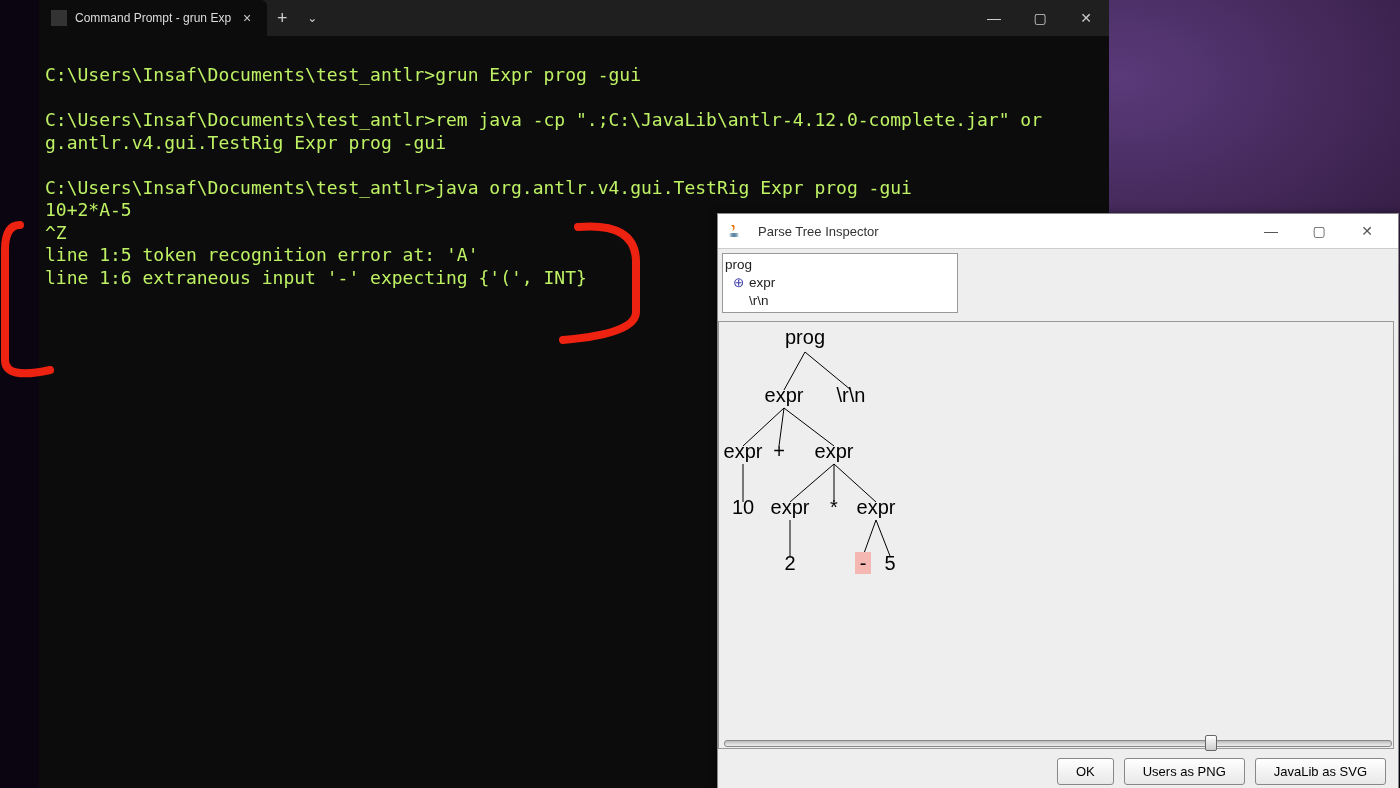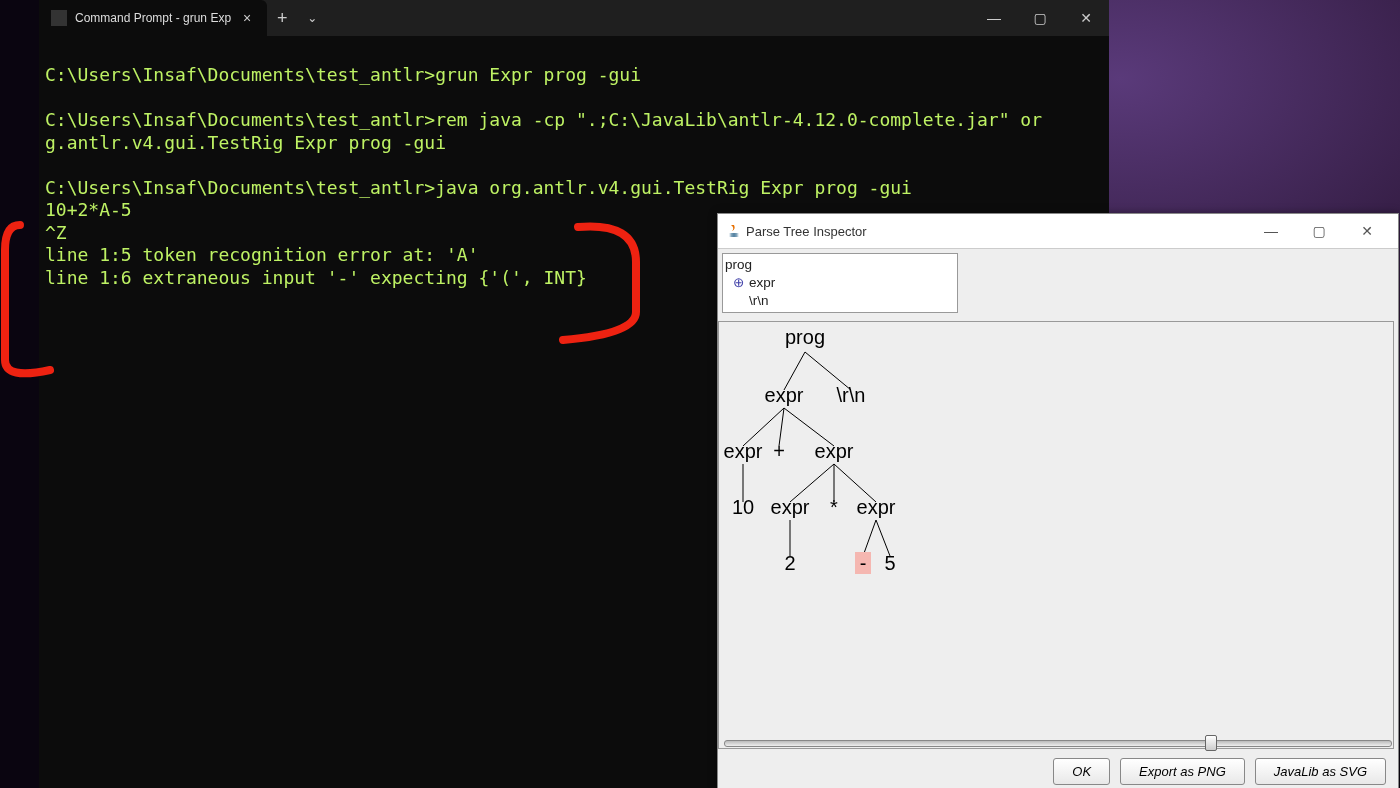--- a/index.html
+++ b/index.html
@@ -16,32 +16,32 @@
 .tab .tclose{color:#ccc;font-size:14px;padding:0 4px;cursor:pointer;}
 .newtab{color:#ccc;font-size:18px;width:30px;display:flex;align-items:center;justify-content:center;cursor:pointer;}
 .tabdrop{color:#ccc;font-size:12px;width:30px;display:flex;align-items:center;justify-content:center;cursor:pointer;}
 .winbtns{margin-left:auto;display:flex;}
 .winbtn{width:46px;display:flex;align-items:center;justify-content:center;color:#ccc;font-size:14px;cursor:pointer;}
 .term-body{padding:28px 6px 6px 6px;color:#bef264;font-family:Consolas,monospace;font-size:18px;line-height:22.5px;white-space:pre;}
 
 .annot{position:absolute;pointer-events:none;}
 
 .insp{position:absolute;left:717px;top:213px;width:680px;height:575px;background:#eee;border:1px solid #888;box-shadow:0 0 8px rgba(0,0,0,.4);}
-.insp-title{height:34px;background:#fff;border-bottom:1px solid #ccc;display:flex;align-items:center;padding:0 8px;gap:4px;}
+.insp-title{height:34px;background:#fff;border-bottom:1px solid #ccc;display:flex;align-items:center;padding:0 8px;gap:16px;}
 .java-icon{width:16px;height:16px;display:inline-flex;align-items:center;justify-content:center;}
 .insp-title .ttl{font-size:13px;color:#333;}
 .insp-title .wb{margin-left:auto;display:flex;gap:2px;}
 .insp-title .wbtn{width:46px;height:30px;display:flex;align-items:center;justify-content:center;color:#555;font-size:14px;cursor:pointer;}
 .insp-body{display:flex;height:504px;flex-direction:column;}
 .tree-pane{width:230px;background:#fff;border:1px solid #999;margin:4px;overflow:auto;font-size:13.5px;line-height:18px;color:#222;padding:2px;}
 .tnode{display:flex;align-items:center;gap:4px;}
 .tnode .exp{width:12px;color:#44a;cursor:pointer;}
 .viz-pane{flex:1;background:#eee;border:1px solid #999;margin:4px 4px 4px 0;position:relative;overflow:hidden;}
 .insp-foot{height:36px;display:flex;align-items:center;justify-content:flex-end;gap:10px;padding:0 12px;background:#eee;}
-.ibtn{background:linear-gradient(#fff,#e8e8e8);border:1px solid #888;border-radius:3px;padding:5px 18px;font-size:13px;cursor:pointer;font-style:italic;}
+.ibtn{background:linear-gradient(#fff,#e8e8e8);border:1px solid #888;border-radius:3px;padding:5px 18px;font-size:13px;cursor:pointer;}
 .slider{position:absolute;left:6px;right:6px;bottom:40px;height:14px;}
 .slider-track{position:absolute;left:0;right:0;top:5px;height:5px;background:linear-gradient(#bbb,#eee);border:1px solid #888;border-radius:3px;}
 .slider-thumb{position:absolute;top:0;width:10px;height:14px;background:linear-gradient(#fff,#ccc);border:1px solid #666;border-radius:2px;cursor:pointer;}
 
 .viz-pane svg text{font-family:sans-serif;font-size:20px;}
 </style>
 </head>
 <body>
 <div class="desktop">
 
@@ -145,18 +145,18 @@
         <text x="171" y="248" text-anchor="middle">5</text>
       </svg>
     </div>
   </div>
   <div class="slider">
     <div class="slider-track"></div>
     <div class="slider-thumb" style="left:72%"></div>
   </div>
   <div class="insp-foot">
     <button class="ibtn">OK</button>
-    <button class="ibtn">Export as PNG</button>
+    <button class="ibtn">Users as PNG</button>
     <button class="ibtn">JavaLib as SVG</button>
   </div>
 </div>
 
 </div>
 
 </body></html>

